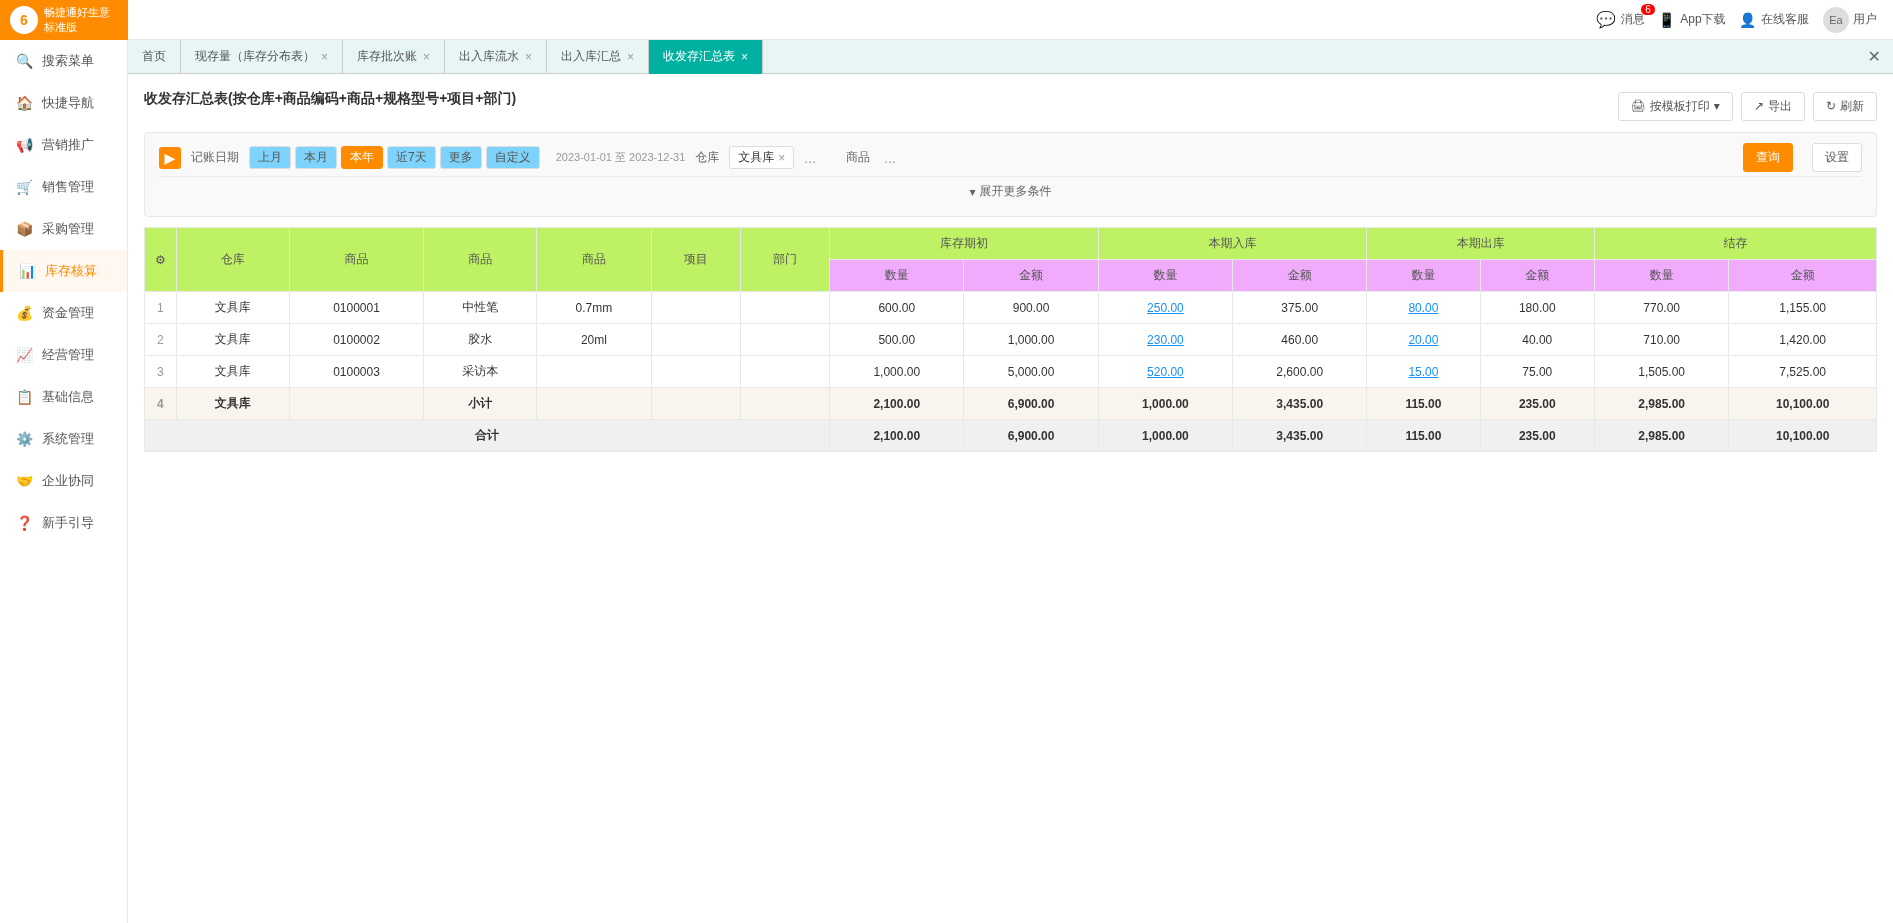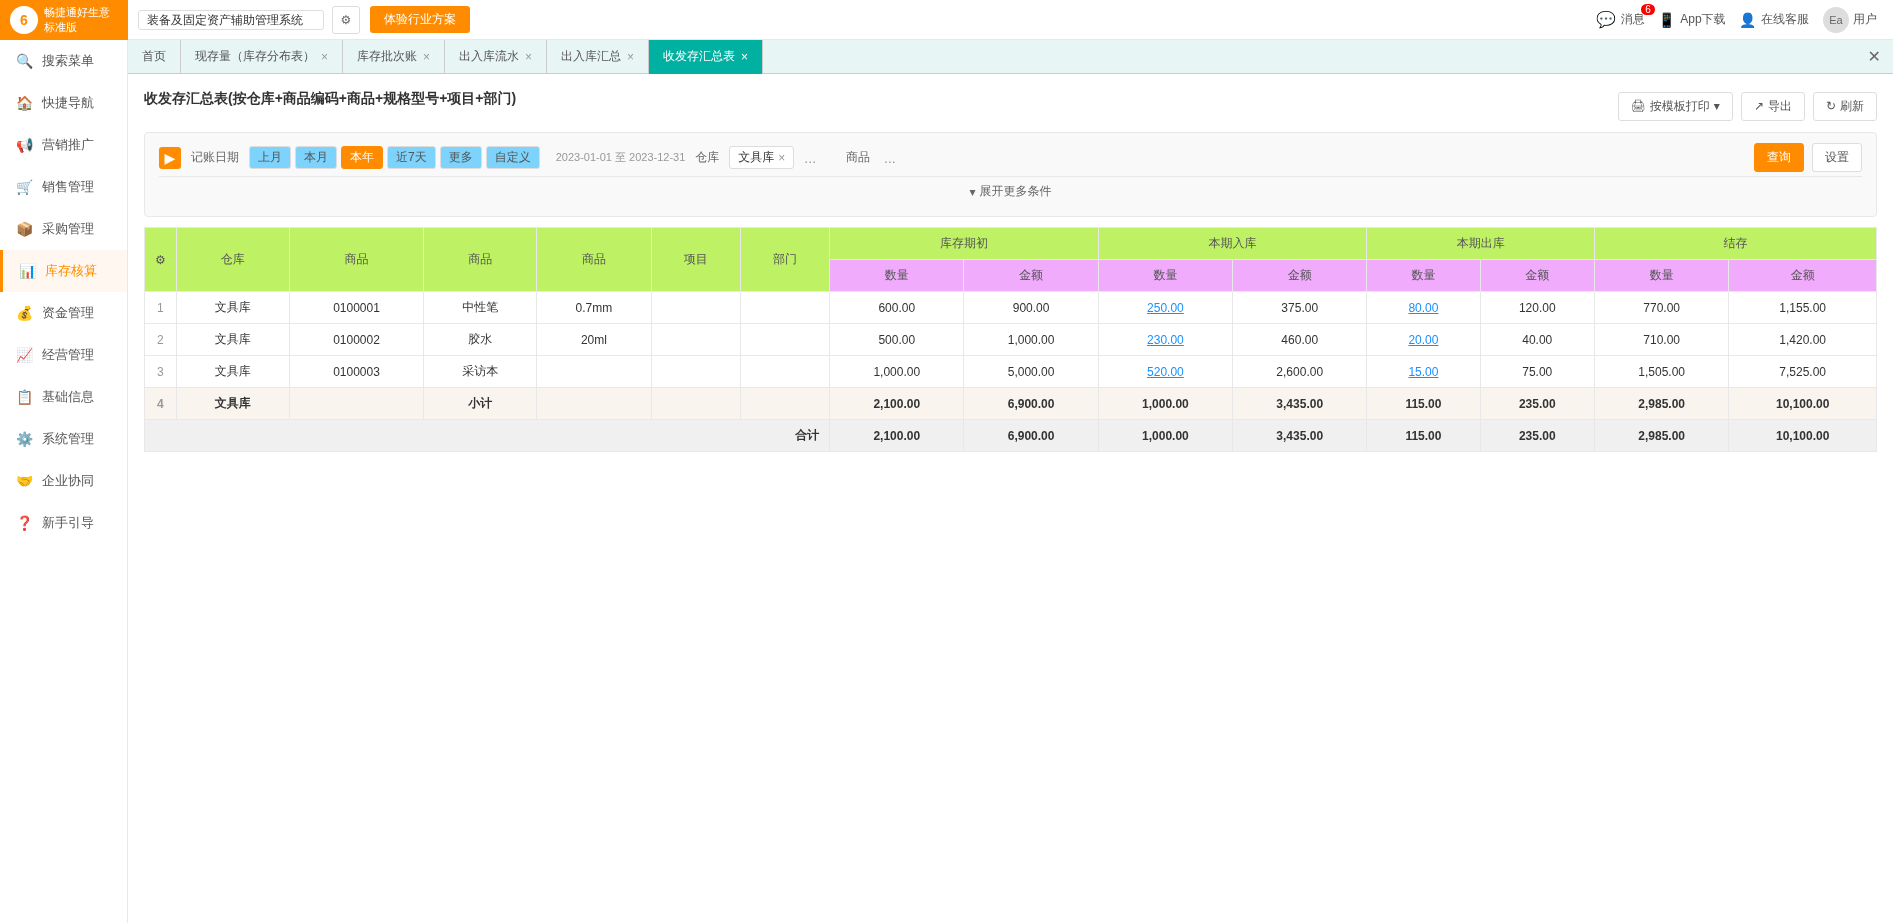--- a/index.html
+++ b/index.html
@@ -75,27 +75,20 @@
 
 <div class="top-bar" style="padding:0; height:40px;">
   <div class="logo-area">
     <div class="logo-icon">
         <span>6</span>
       </div>
     <div class="logo-text">
       <div>畅捷通好生意</div>
       <div>标准版</div>
     </div>
-  </div>
-  <div class="system-title-area">
-    <select class="system-title-select">
-      <option>装备及固定资产辅助管理系统</option>
-    </select>
-    <div class="gear-btn" style="margin-left:8px;">⚙</div>
-    <button class="trial-btn">体验行业方案</button>
   </div>
   <div class="top-right" style="padding-right:16px;">
     <div class="top-right-item" style="position:relative;">
       <span style="font-size:16px;">💬</span>
       <span style="position:absolute;top:-6px;right:-10px;background:#f00;color:#fff;border-radius:8px;font-size:10px;padding:0 4px;">6</span>
       <span>消息</span>
     </div>
     <div class="top-right-item">
       <span style="font-size:14px;">📱</span>
       <span>App下载</span>
@@ -232,21 +225,21 @@
             <span class="date-range">2023-01-01 至 2023-12-31</span>
           </div>
           <span class="filter-label">仓库</span>
           <div class="warehouse-tag">
             <span>文具库</span>
             <span class="tag-close">×</span>
           </div>
           <span class="filter-more">...</span>
           <span class="filter-label" style="margin-left:20px;">商品</span>
           <span class="filter-goods-dots">...</span>
-          <div style="margin-left:auto;display:flex;gap:8px;">
+          <div style="margin-left:auto;display:flex;gap:19px;">
             <button class="action-btn query-btn">查询</button>
             <button class="action-btn setting-btn">设置</button>
           </div>
         </div>
         <div class="expand-more-btn">
           <span>▾</span>
           <span>展开更多条件</span>
         </div>
       </div>
 
@@ -284,21 +277,21 @@
                 <td>0100001</td>
                 <td>中性笔</td>
                 <td>0.7mm</td>
                 <td></td>
                 <td></td>
                 <td>600.00</td>
                 <td>900.00</td>
                 <td><span class="link-val">250.00</span></td>
                 <td>375.00</td>
                 <td><span class="link-val">80.00</span></td>
-                <td>120.00</td>
+                <td>180.00</td>
                 <td>770.00</td>
                 <td>1,155.00</td>
               </tr>
               <tr>
                 <td style="color: rgb(153, 153, 153);">2</td>
                 <td>文具库</td>
                 <td>0100002</td>
                 <td>胶水</td>
                 <td>20ml</td>
                 <td></td>
@@ -342,21 +335,21 @@
                 <td style="font-weight: bold;">1,000.00</td>
                 <td style="font-weight: bold;">3,435.00</td>
                 <td style="font-weight: bold;">115.00</td>
                 <td style="font-weight: bold;">235.00</td>
                 <td style="font-weight: bold;">2,985.00</td>
                 <td style="font-weight: bold;">10,100.00</td>
               </tr>
             </tbody>
           <tfoot>
             <tr>
-              <td colspan="7" style="text-align:right;font-weight:bold;">合计</td>
+              <td colspan="7" style="text-align:center;font-weight:bold;">合计</td>
               <td>2,100.00</td>
               <td>6,900.00</td>
               <td>1,000.00</td>
               <td>3,435.00</td>
               <td>115.00</td>
               <td>235.00</td>
               <td>2,985.00</td>
               <td>10,100.00</td>
             </tr>
           </tfoot>

